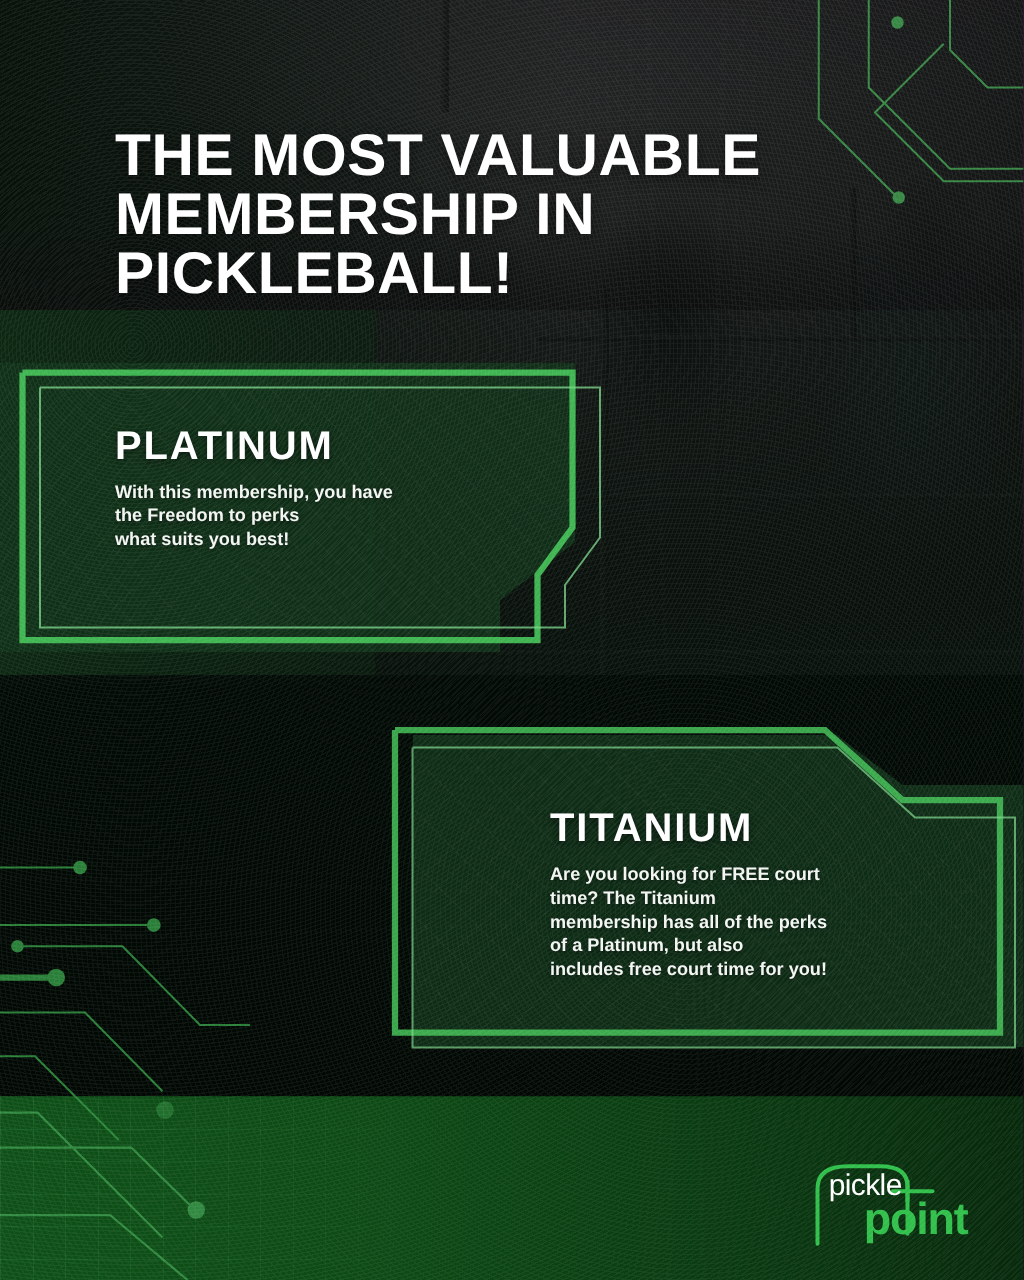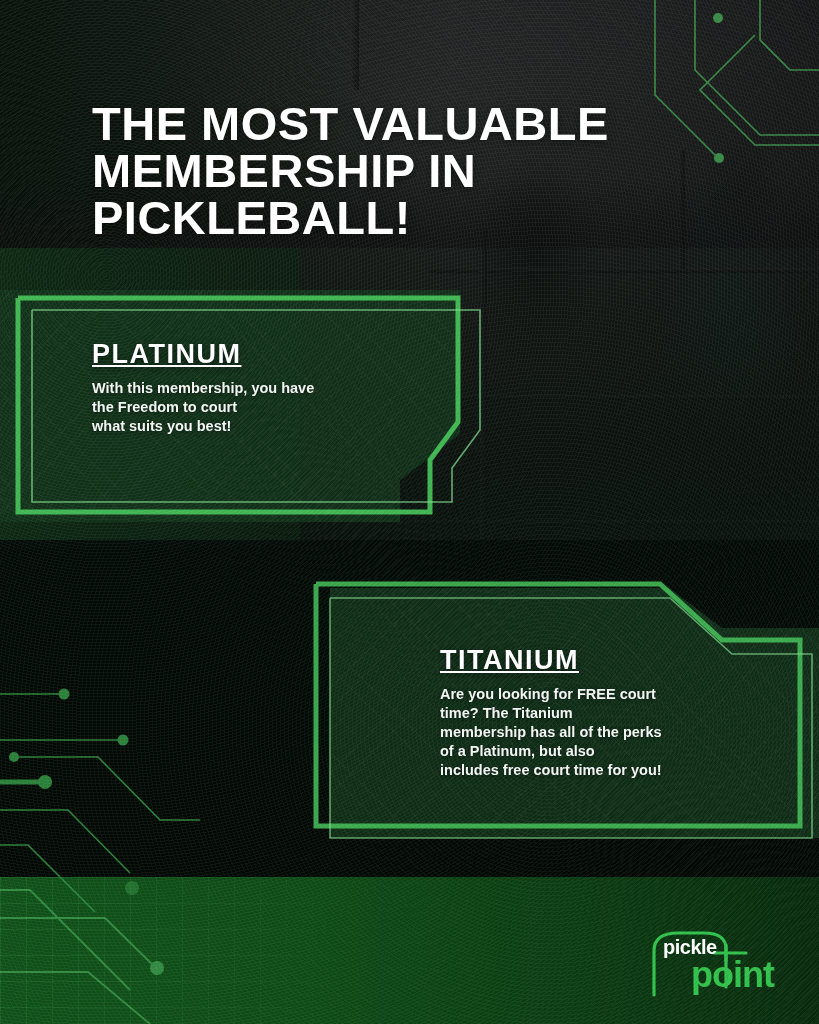--- a/index.html
+++ b/index.html
@@ -153,43 +153,42 @@
             clip-path:polygon(0 0, 64% 0, 74% 16%, 100% 16%, 100% 100%, 0 100%);
   }
 
   
   .card-text { position:absolute; color:#fff; }
 
   #platinum-text { left:92px; top:340px; width:330px; text-align:left; }
   #titanium-text { left:440px; top:646px; width:292px; text-align:left; }
 
   .card-title {
-    font-size:27px;
+    font-size:32px;
     font-weight:bold;
     letter-spacing:1.5px;
     text-transform:uppercase;
     line-height:1.05;
     text-shadow:0 2px 6px rgba(0,0,0,.55);
-    text-decoration:underline;
   }
   .card-body {
     margin-top:11px;
     font-size:14.5px;
     font-weight:bold;
     line-height:1.31;
     color:#f2f5f2;
     text-shadow:0 1px 4px rgba(0,0,0,.5);
   }
   .card-body span { display:block; }
 
   
   #logo { position:absolute; left:630px; top:925px; width:130px; height:75px; }
   #logo .logo-word-top {
     position:absolute; left:33px; top:12px;
-    color:#ffffff; font-size:20px; font-weight:bold; letter-spacing:-.5px;
+    color:#ffffff; font-size:24px; font-weight:normal; letter-spacing:-.5px;
     line-height:1;
   }
   #logo .logo-word-bottom {
     position:absolute; left:32px; top:32px;
     color:#2fbf4a; font-size:36px; font-weight:bold; letter-spacing:-1px;
     line-height:1;
     margin-left:29px;
   }
 
   
@@ -267,21 +266,21 @@
       <path d="M58 8 L498 8 L498 132 L470 170 L470 222 L58 222 L58 8" fill="none" stroke="#43c157" stroke-width="5" opacity=".92"></path>
 
       <path d="M72 20 L520 20 L520 140 L492 178 L492 212 L72 212 L72 20" fill="none" stroke="#7fd98d" stroke-width="1.6" opacity=".75"></path>
     </svg>
   </div>
 
   <div class="card-text" id="platinum-text">
     <div class="card-title">PLATINUM</div>
     <div class="card-body">
       <span>With this membership, you have</span>
-      <span>the Freedom to court</span>
+      <span>the Freedom to perks</span>
       <span>what suits you best!</span>
     </div>
   </div>
 
   <div class="panel" id="panel-titanium">
     <div class="fill"></div>
     <svg class="frame-svg" width="530" height="250" viewBox="0 0 530 250" preserveAspectRatio="none">
 
       <path d="M-14 -4 L330 -4 L392 52 L470 52 L470 238 L-14 238 L-14 -4" fill="none" stroke="#43c157" stroke-width="5" opacity=".85"></path>
 

